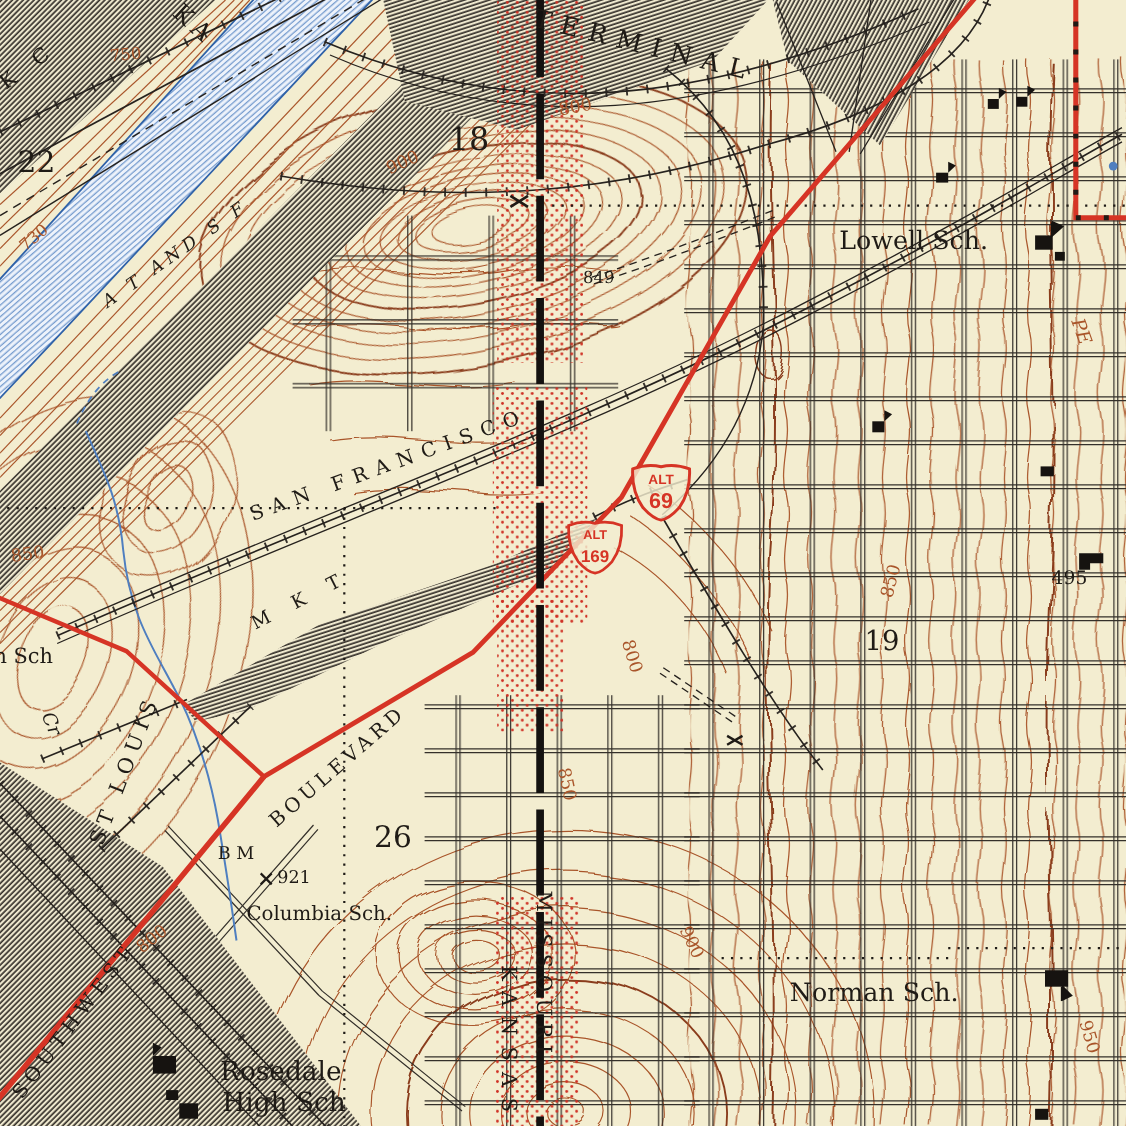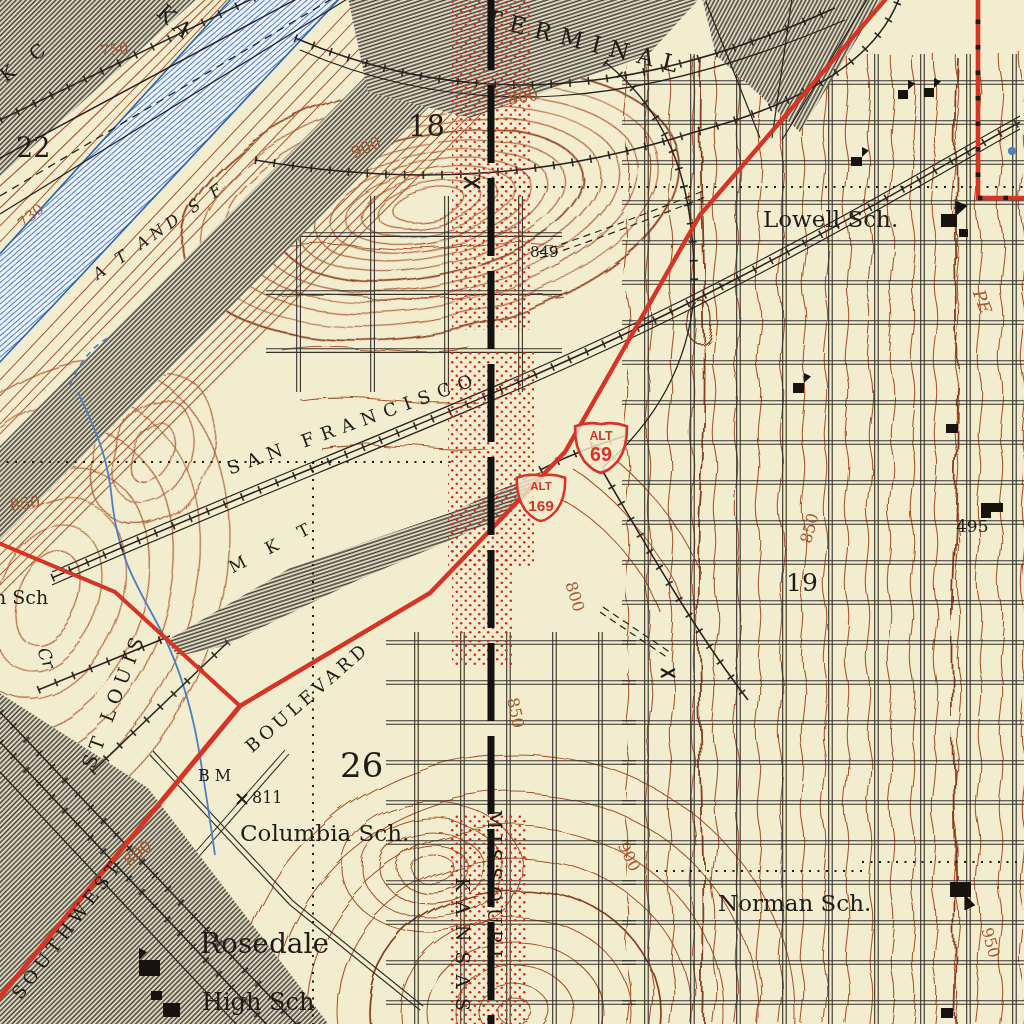--- a/index.html
+++ b/index.html
@@ -310,25 +310,25 @@
   <span class="lbl" style="left:530px;top:245px;font-size:15px">849</span>
   <span class="lbl" style="left:763px;top:208px;font-size:23px">Lowell Sch.</span>
   <span class="lbl brown ital" style="left:978px;top:282px;font-size:17px;transform:rotate(70deg)">PE</span>
   <span class="lbl" style="left:228px;top:460px;font-size:18px;letter-spacing:8px;transform:rotate(-20deg)">SAN FRANCISCO</span>
   <span class="lbl" style="left:230px;top:560px;font-size:17px;letter-spacing:9px;transform:rotate(-27deg)">M K T</span>
   <span class="lbl brown" style="left:10px;top:498px;font-size:16px;transform:rotate(-8deg)">850</span>
   <span class="lbl" style="left:-6px;top:588px;font-size:19px">n Sch</span>
   <span class="lbl ital" style="left:42px;top:640px;font-size:17px;transform:rotate(68deg)">Cr</span>
   <span class="lbl" style="left:88px;top:758px;font-size:19px;letter-spacing:6px;transform:rotate(-69deg)">ST LOUIS</span>
   <span class="lbl" style="left:248px;top:740px;font-size:18px;letter-spacing:4px;transform:rotate(-41deg)">BOULEVARD</span>
-  <span class="lbl" style="left:340px;top:748px;font-size:34px">26</span>
+  <span class="lbl" style="left:340px;top:748px;font-size:27px">26</span>
   <span class="lbl" style="left:198px;top:768px;font-size:16px">B M</span>
-  <span class="lbl" style="left:252px;top:790px;font-size:16px">811</span>
-  <span class="lbl" style="left:240px;top:822px;font-size:23px">Columbia Sch.</span>
-  <span class="lbl" style="left:200px;top:930px;font-size:28px">Rosedale</span>
+  <span class="lbl" style="left:252px;top:790px;font-size:16px">921</span>
+  <span class="lbl" style="left:224px;top:822px;font-size:18px">Columbia Sch.</span>
+  <span class="lbl" style="left:200px;top:962px;font-size:24px">Rosedale</span>
   <span class="lbl" style="left:202px;top:990px;font-size:24px">High Sch</span>
   <span class="lbl" style="left:16px;top:988px;font-size:18px;letter-spacing:5px;transform:rotate(-53deg)">SOUTHWEST</span>
   <span class="lbl brown" style="left:126px;top:855px;font-size:16px;transform:rotate(-38deg)">800</span>
   <span class="lbl" style="left:718px;top:892px;font-size:23px">Norman Sch.</span>
   <span class="lbl brown" style="left:986px;top:920px;font-size:16px;transform:rotate(74deg)">950</span>
   <span class="lbl brown" style="left:622px;top:835px;font-size:16px;transform:rotate(64deg)">900</span>
   <span class="lbl brown" style="left:512px;top:690px;font-size:16px;transform:rotate(78deg)">850</span>
   <span class="lbl brown" style="left:570px;top:574px;font-size:16px;transform:rotate(73deg)">800</span>
   <span class="lbl brown" style="left:806px;top:535px;font-size:16px;transform:rotate(-75deg)">850</span>
   <span class="lbl" style="left:956px;top:518px;font-size:17px">495</span>

